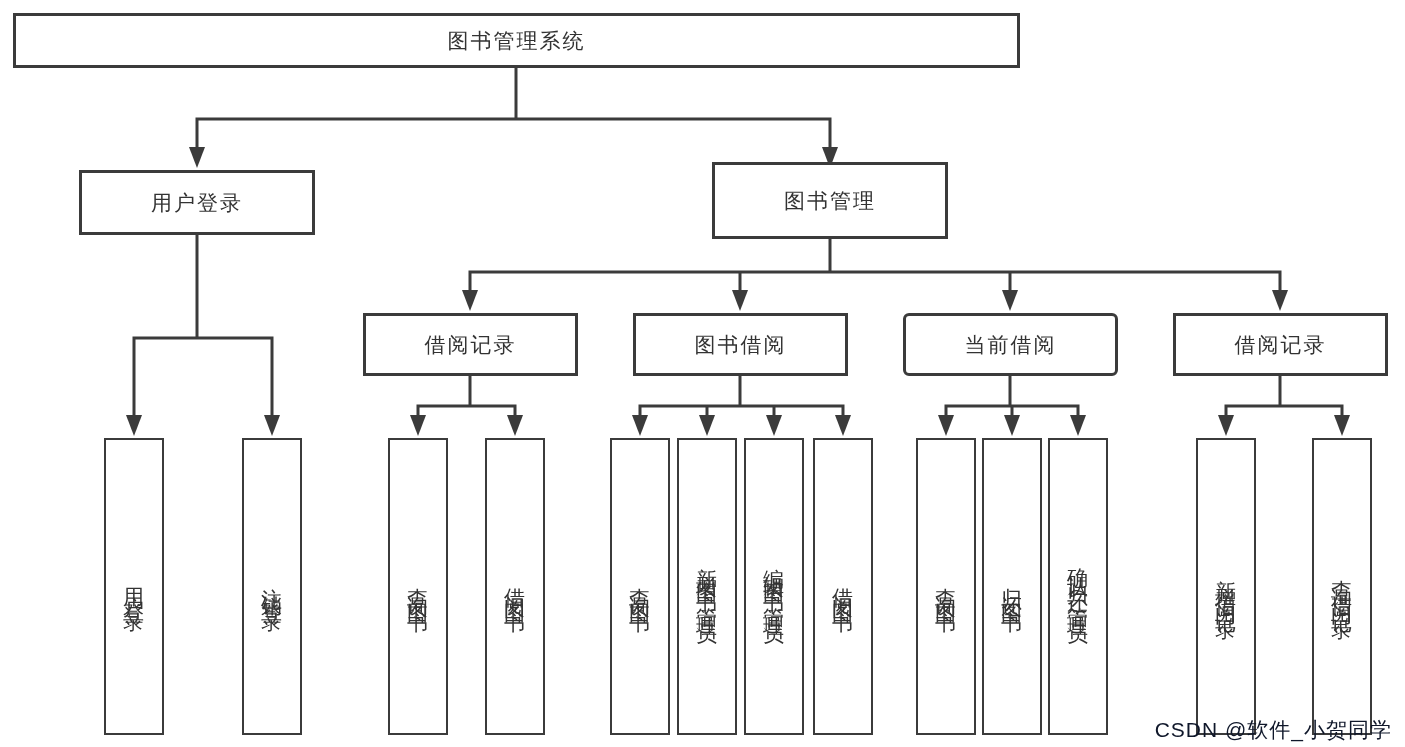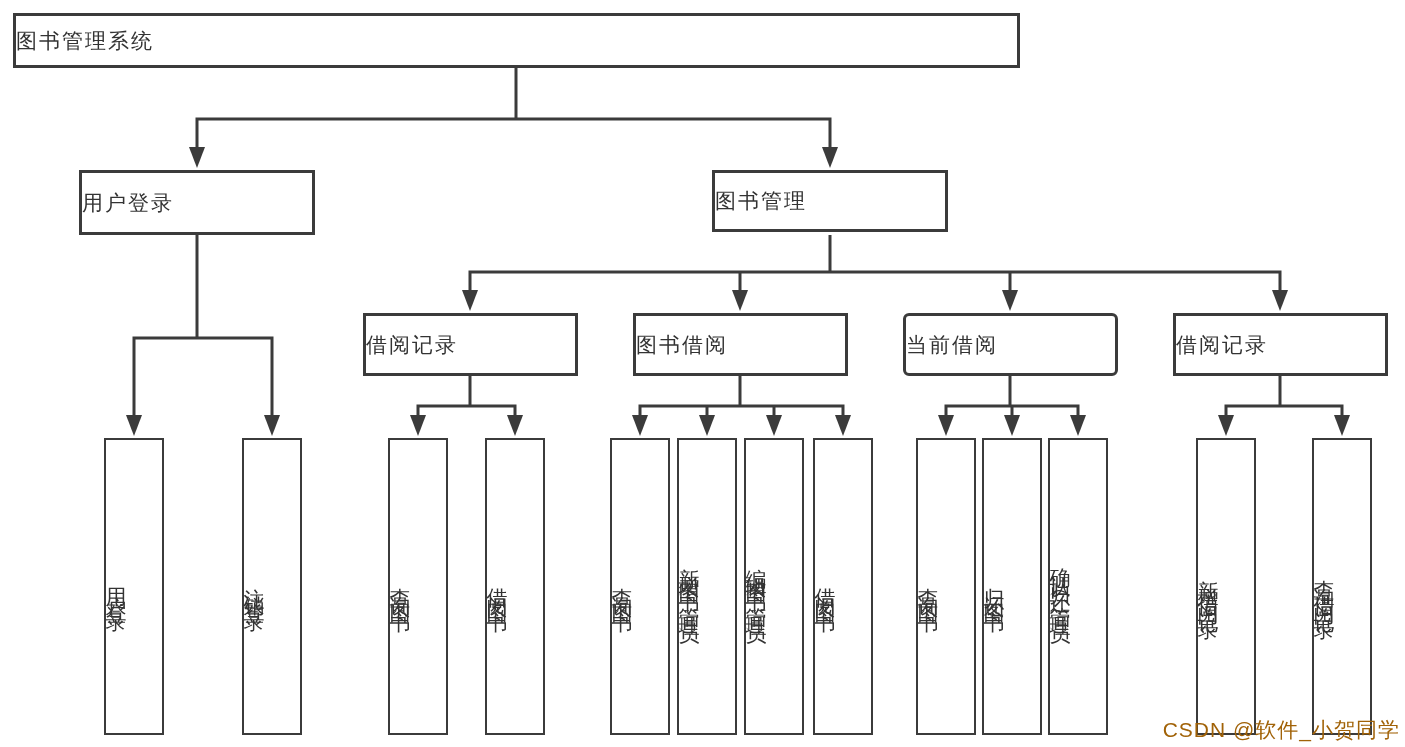--- a/index.html
+++ b/index.html
@@ -21,21 +21,21 @@
     top: 0;
     z-index: 1;
   }
   .box {
     position: absolute;
     background: #ffffff;
     border: 3px solid #3b3b3b;
     box-sizing: border-box;
     display: flex;
     align-items: center;
-    justify-content: flex-start;
+    justify-content: center;
     z-index: 2;
     color: #333333;
   }
   .box.h .label {
     font-size: 21px;
     letter-spacing: 2px;
     white-space: nowrap;
     color: #333333;
   }
   .box.v {
@@ -44,24 +44,24 @@
   .box.v .label {
     writing-mode: vertical-rl;
     text-orientation: upright;
     font-size: 21px;
     letter-spacing: 8px;
     line-height: 1;
     color: #333333;
   }
   .watermark {
     position: absolute;
-    right: 5px;
+    right: 13px;
     top: 716px;
     font-size: 21px;
-    color: #a16207;
+    color: #0f172a;
     letter-spacing: 1px;
     z-index: 3;
     white-space: nowrap;
   }
 </style>
 </head>
 <body>
 
 <div class="canvas">
 
@@ -117,21 +117,21 @@
     </g>
   </svg>
 
   <div class="box h" style="left:13px; top:13px; width:1007px; height:55px;">
     <span class="label">图书管理系统</span>
   </div>
 
   <div class="box h" style="left:79px; top:170px; width:236px; height:65px;">
     <span class="label">用户登录</span>
   </div>
-  <div class="box h" style="left:712px; top:170px; width:236px; height:62px;font-family:Liberation Serif, serif;">
+  <div class="box h" style="left:712px; top:162px; width:236px; height:77px;font-family:Liberation Serif, serif;">
     <span class="label">图书管理</span>
   </div>
 
   <div class="box h" style="left:363px; top:313px; width:215px; height:63px;">
     <span class="label">借阅记录</span>
   </div>
   <div class="box h" style="left:633px; top:313px; width:215px; height:63px;">
     <span class="label">图书借阅</span>
   </div>
   <div class="box h" style="left:903px; top:313px; width:215px; height:63px;border-radius:6px;">

